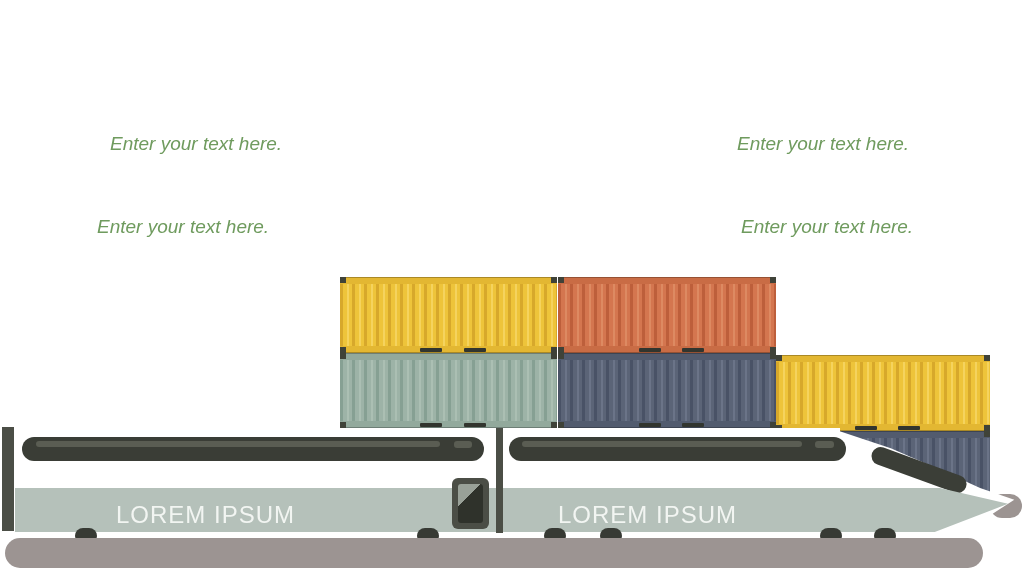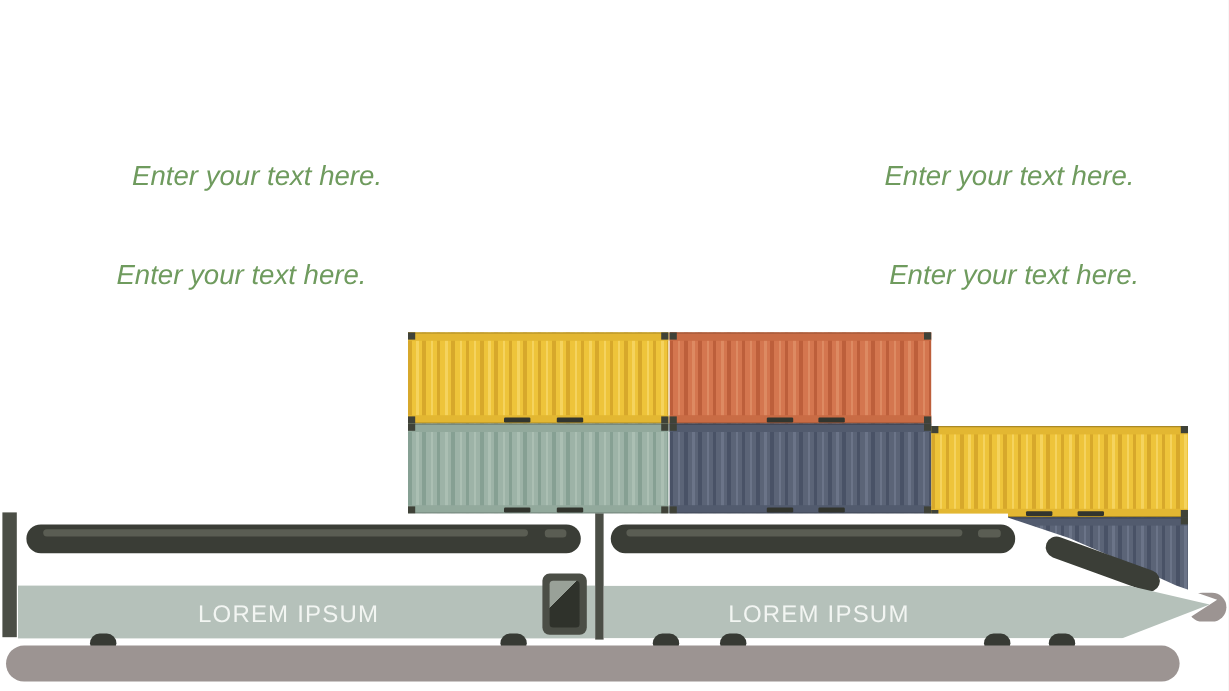--- a/index.html
+++ b/index.html
@@ -8,25 +8,25 @@
     overflow:hidden;font-family:"Liberation Sans",sans-serif;
   }
   .abs{position:absolute;}
 
   
   .title{
     left:0;right:0;top:26px;text-align:center;
     font-size:30px;font-weight:700;letter-spacing:-0.5px;color:#4a8a3d;
   }
   .placeholder{
-    font-size:23px;font-style:italic;color:#6f9b5e;white-space:nowrap;
+    font-size:19px;font-style:italic;color:#6f9b5e;white-space:nowrap;
   }
   .lorem{
-    width:200px;text-align:right;top:501px;
-    font-size:20px;letter-spacing:1px;color:#f2f5f2;
+    width:200px;text-align:left;top:501px;
+    font-size:24px;letter-spacing:1px;color:#f2f5f2;
   }
 
   
   .container{
     position:absolute;
     background:repeating-linear-gradient(90deg,
       var(--dark) 0 3px, var(--base) 3px 7px,
       var(--light) 7px 9px, var(--base) 9px 12px);
   }
   .c-yellow{--base:#eec43a;--dark:#d7a82b;--light:#f5d35e;--rail:#e3b732;}

